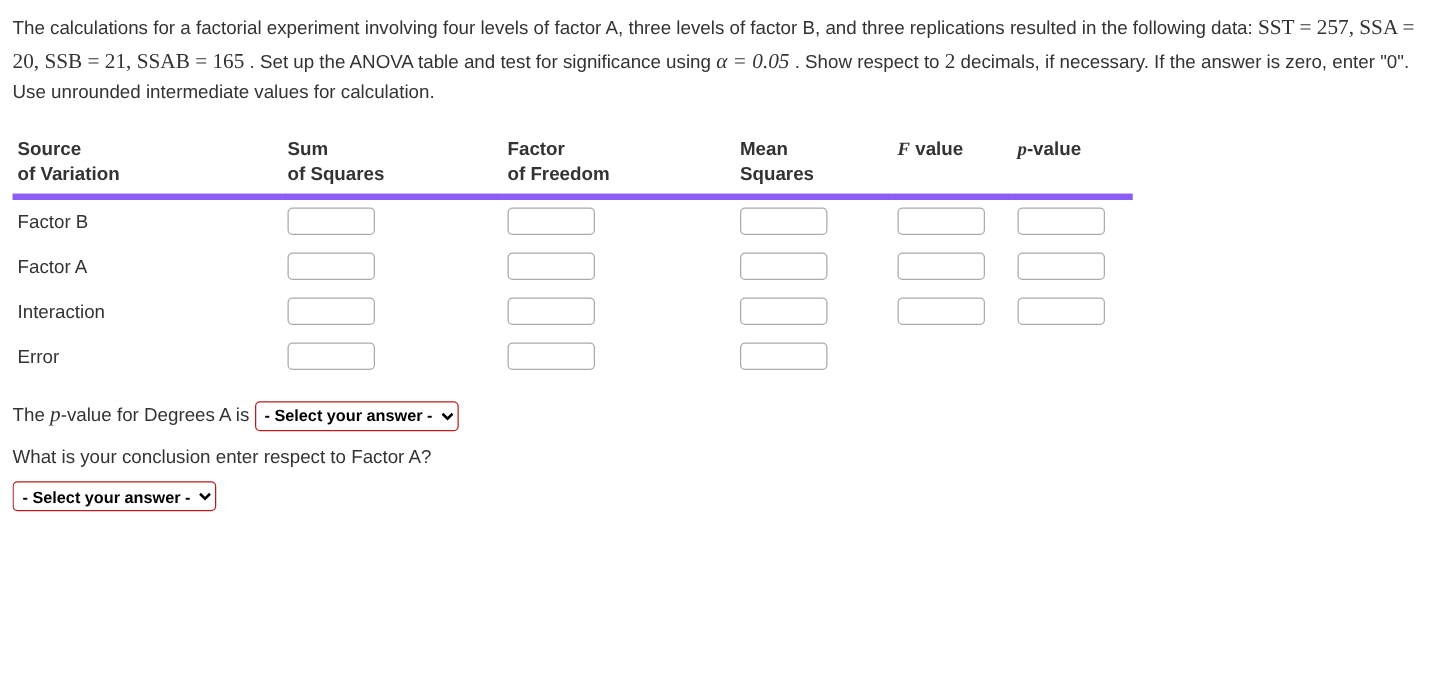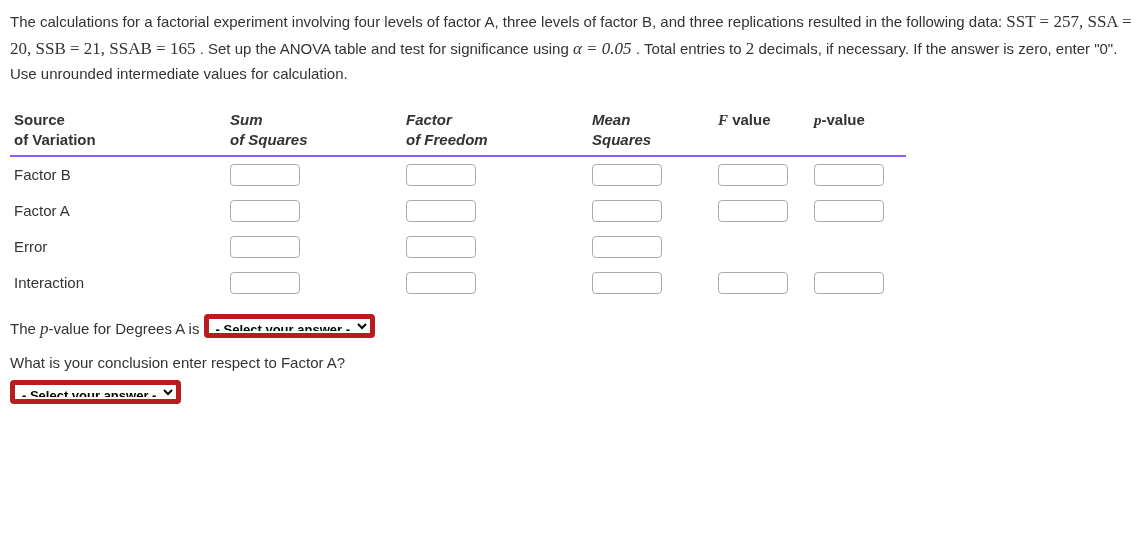--- a/index.html
+++ b/index.html
@@ -20,21 +20,21 @@
   table.anova {
     border-collapse: collapse;
     margin-top: 6px;
   }
   table.anova th {
     text-align: left;
     font-weight: bold;
     padding: 4px 12px 6px 4px;
     vertical-align: top;
     line-height: 1.3;
-    border-bottom: 2px solid #8b5cf6;
+    border-bottom: 5px solid #8b5cf6;
   }
   table.anova td {
     padding: 6px 12px 6px 4px;
     vertical-align: middle;
   }
   .col-source { width: 200px; }
   .col-ss { width: 160px; text-align:center;}
   .col-df { width: 170px; text-align:center;}
   .col-ms { width: 110px; text-align:center;}
   .col-f { width: 80px; text-align:center;}
@@ -46,39 +46,39 @@
     border-radius: 4px;
     padding: 1px 4px;
     font-size: 14px;
     box-sizing: border-box;
   }
   .after-table {
     margin-top: 10px;
     line-height: 2.1;
   }
   select.answer {
-    border: 5px solid #b91c1c;
+    border: 1px solid #b91c1c;
     border-radius: 4px;
     padding: 2px 3px;
     font-size: 13px;
     font-weight: bold;
     background: #fff;
     height: 24px;
   }
-  th.center{ text-align:center;font-style:italic;}
+  th.center{ text-align:center;}
 </style>
 </head>
 <body>
 
 <div class="problem-text">
   <span>The calculations for a factorial experiment involving four levels of factor A, three levels of factor B, and three replications resulted in the following data: </span>
   <span class="math">SST = 257, SSA = 20, SSB = 21, SSAB = 165</span>
   <span>. Set up the ANOVA table and test for significance using </span>
   <span class="math italic">α = 0.05</span>
-  <span>. Total entries to </span>
+  <span>. Show respect to </span>
   <span class="math">2</span>
   <span> decimals, if necessary. If the answer is zero, enter "0". Use unrounded intermediate values for calculation.</span>
 </div>
 
 <table class="anova">
   <thead>
     <tr>
       <th class="col-source">
         <span>Source</span><br>
         <span>of Variation</span>
@@ -110,34 +110,34 @@
     </tr>
     <tr>
       <td>Factor A</td>
       <td class="center"><input class="cell" style=""></td>
       <td class="center"><input class="cell" style=""></td>
       <td class="center"><input class="cell" style=""></td>
       <td><input class="cell" style=""></td>
       <td><input class="cell" style=""></td>
     </tr>
     <tr>
+      <td>Interaction</td>
+      <td class="center"><input class="cell" style=""></td>
+      <td class="center"><input class="cell" style=""></td>
+      <td class="center"><input class="cell" style=""></td>
+      <td><input class="cell" style=""></td>
+      <td><input class="cell" style=""></td>
+    </tr>
+    <tr>
       <td>Error</td>
       <td class="center"><input class="cell" style=""></td>
       <td class="center"><input class="cell" style=""></td>
       <td class="center"><input class="cell" style=""></td>
       <td></td>
       <td></td>
-    </tr>
-    <tr>
-      <td>Interaction</td>
-      <td class="center"><input class="cell" style=""></td>
-      <td class="center"><input class="cell" style=""></td>
-      <td class="center"><input class="cell" style=""></td>
-      <td><input class="cell" style=""></td>
-      <td><input class="cell" style=""></td>
     </tr>
   </tbody>
 </table>
 
 <div class="after-table">
   <div>
     <span>The </span><span class="italic math">p</span><span>-value for Degrees A is </span>
     <select class="answer">
       <option>- Select your answer -</option>
     </select>

